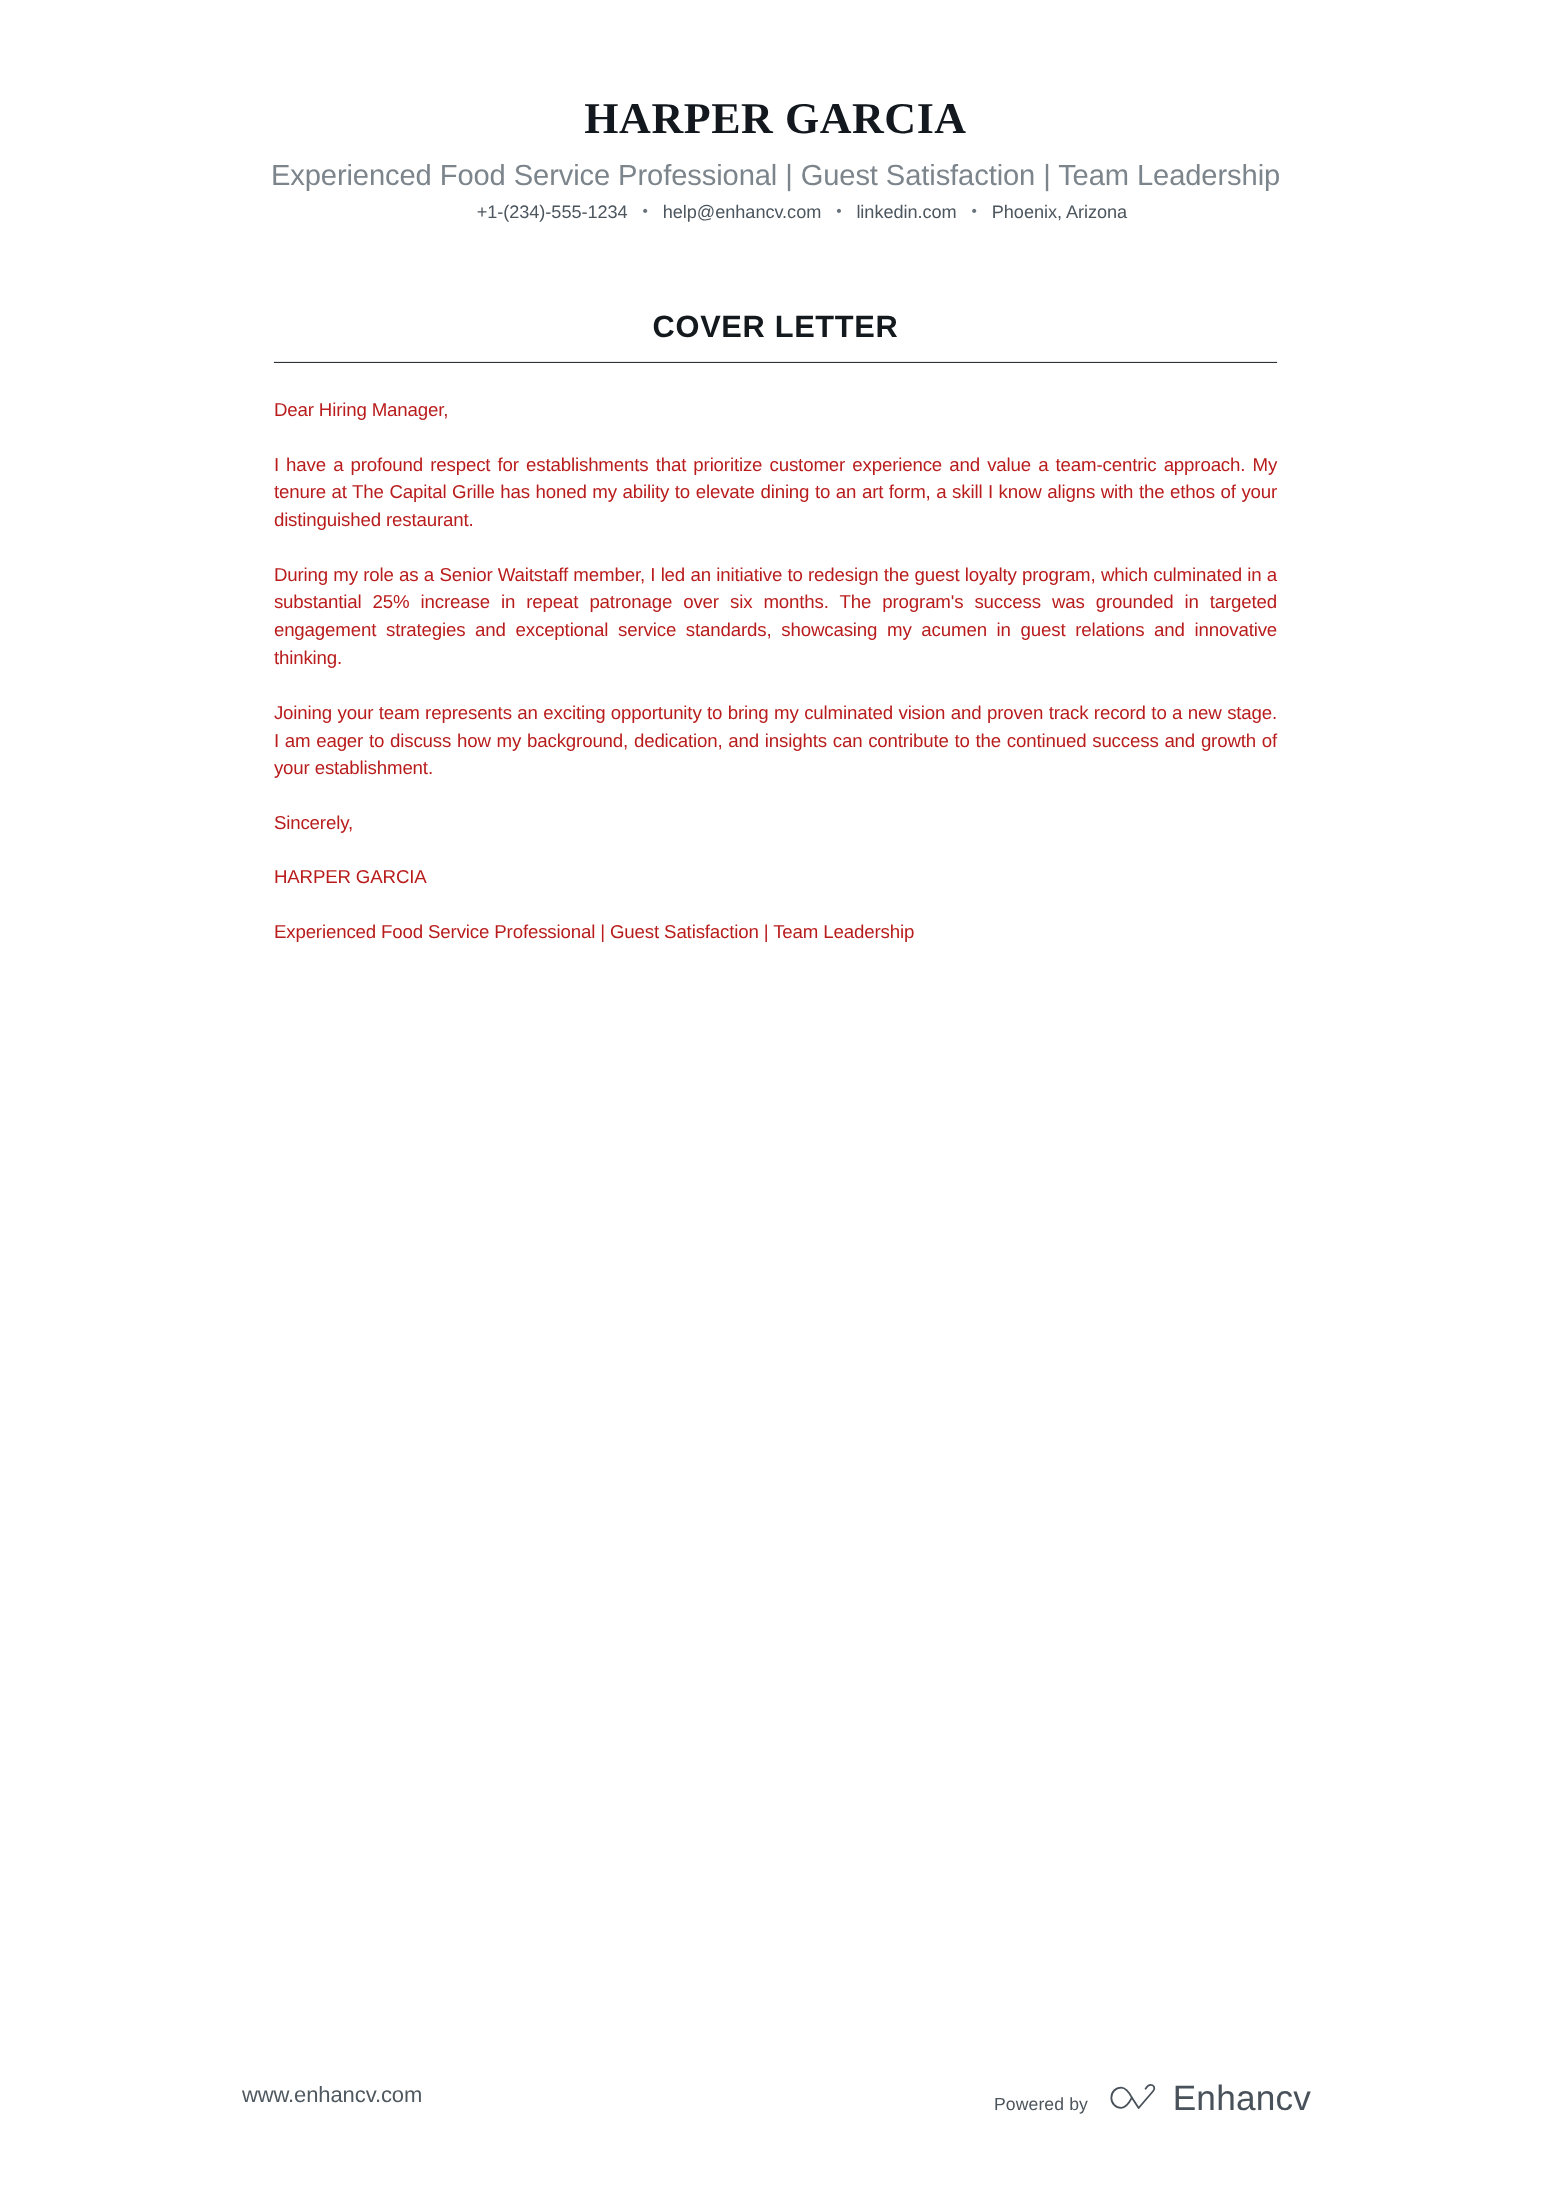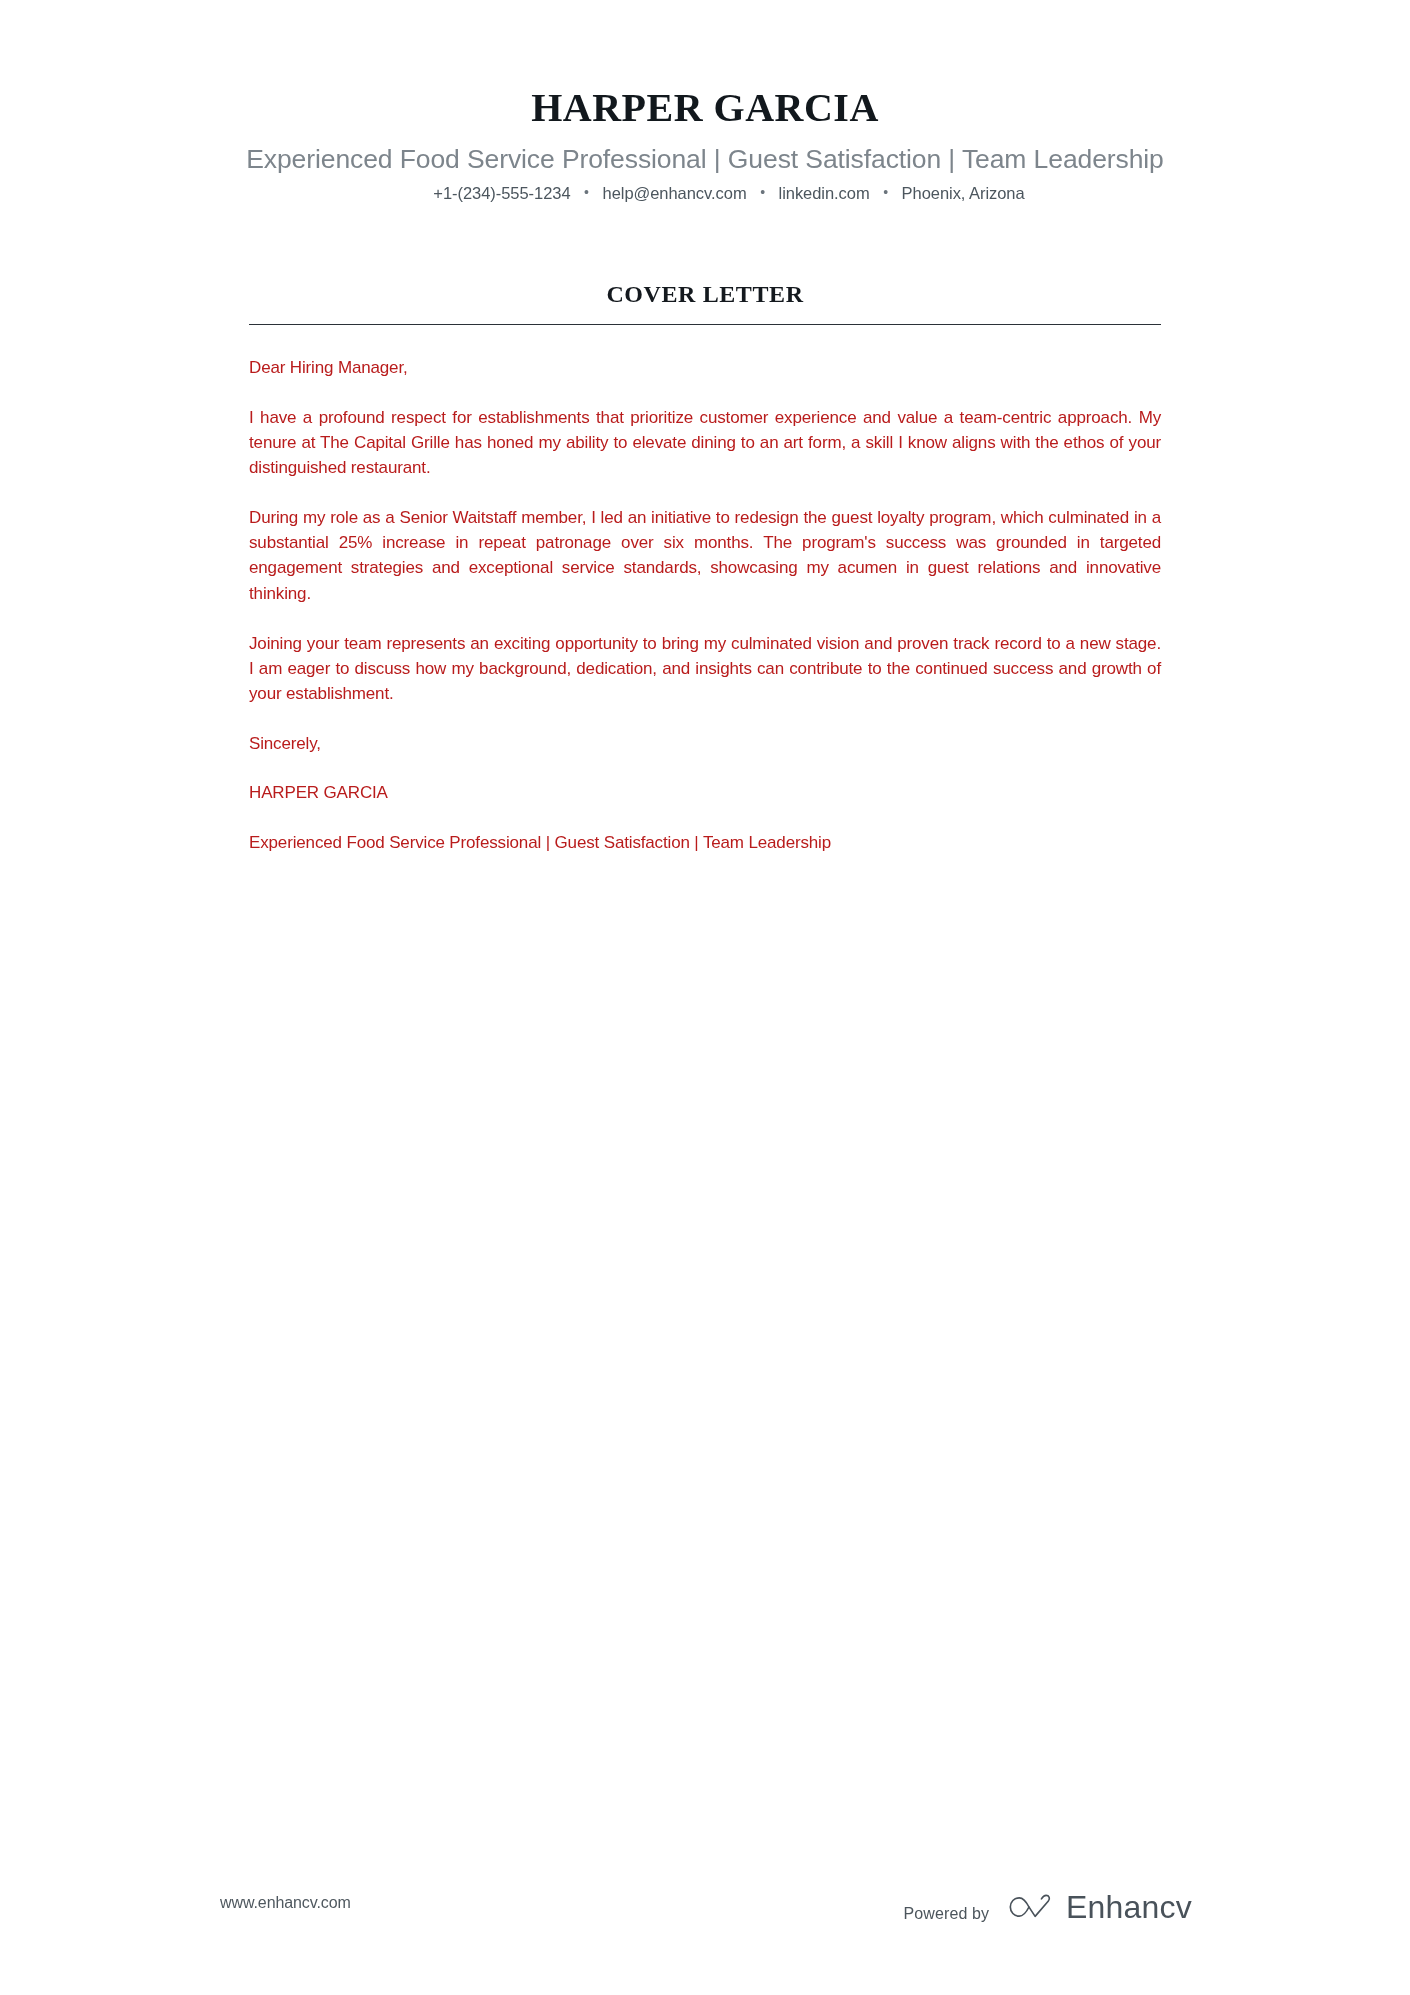--- a/index.html
+++ b/index.html
@@ -61,23 +61,23 @@
     vertical-align: 2px;
   }
   .contact-line .citem { white-space: nowrap; }
 
   
   .section-wrap {
     margin: 0 auto;
     width: 912px;
   }
   .section-title {
-    font-family: Liberation Serif, serif;
+    font-family: Liberation Sans, sans-serif;
     font-weight: 700;
-    font-size: 24px;
+    font-size: 28px;
     letter-spacing: 0.6px;
     color: #14191e;
     text-align: center;
     margin: 0;
     padding-top: 76px;
   }
   .rule {
     height: 1px;
     background: #2b3138;
     margin-top: 16px;
@@ -115,21 +115,21 @@
     position: absolute;
     left: 0;
     right: 0;
     bottom: 78px;
     height: 26px;
   }
   .footer-url {
     position: absolute;
     left: 90px;
     top: 3px;
-    font-size: 16px;
+    font-size: 20px;
     color: #4f585f;
     letter-spacing: -0.1px;
   }
   .footer-brand {
     position: absolute;
     right: 88px;
     top: 0;
     display: flex;
     align-items: flex-end;
     gap: 18px;

